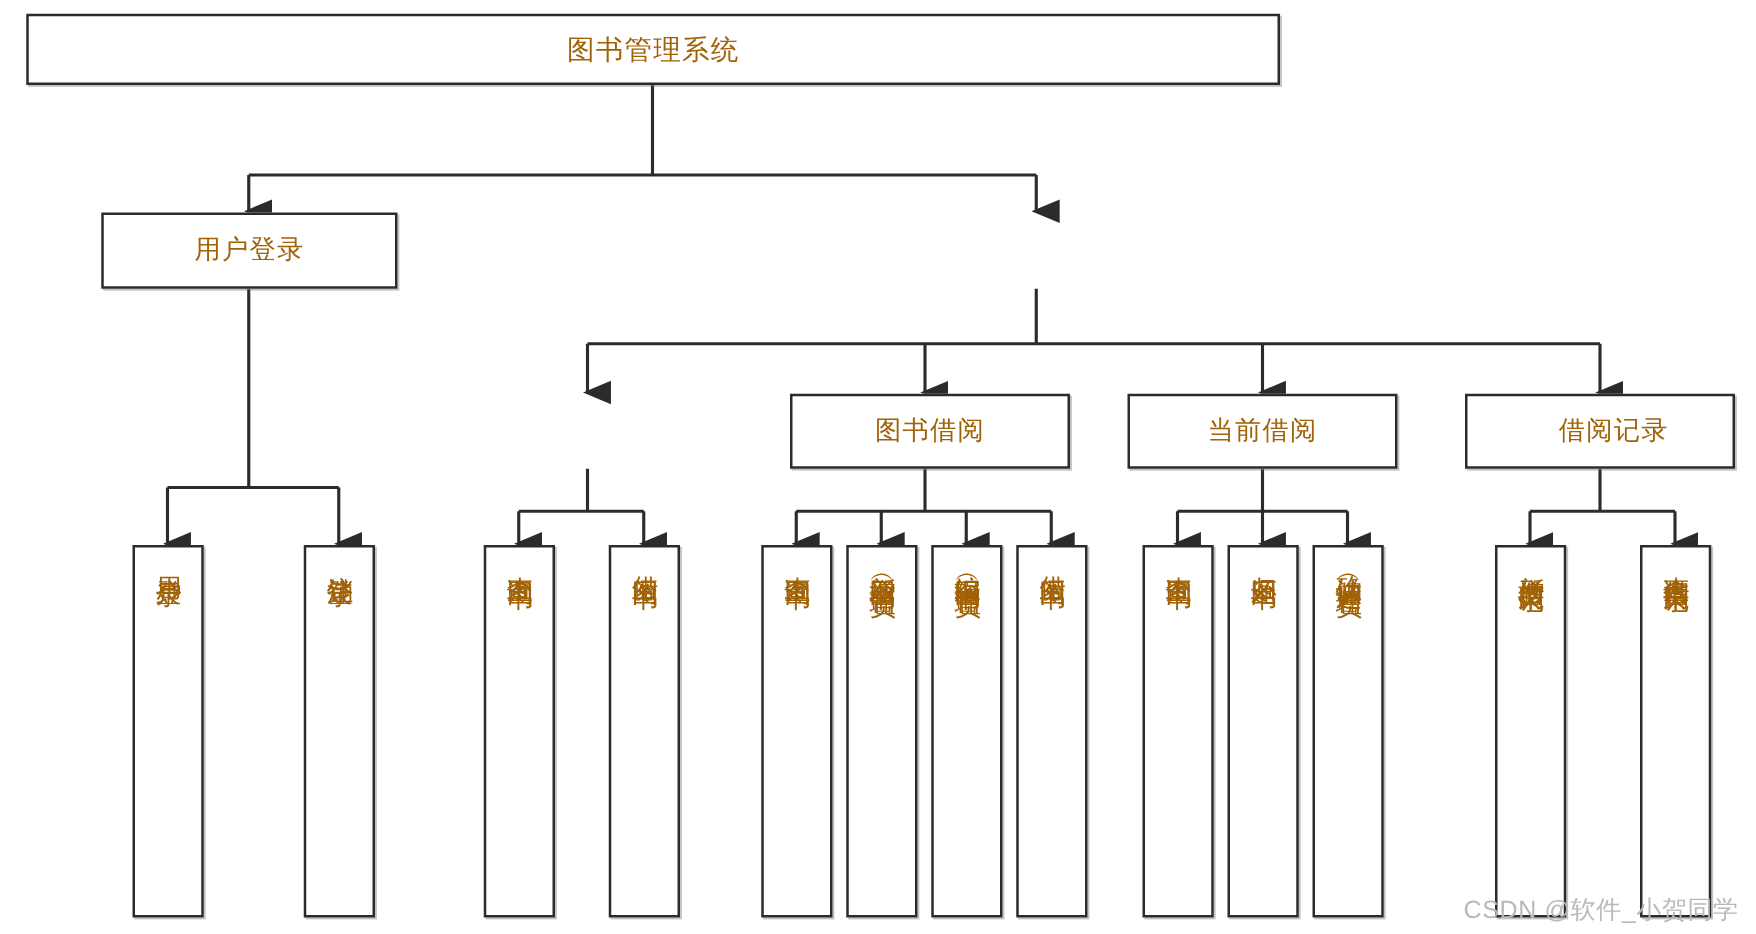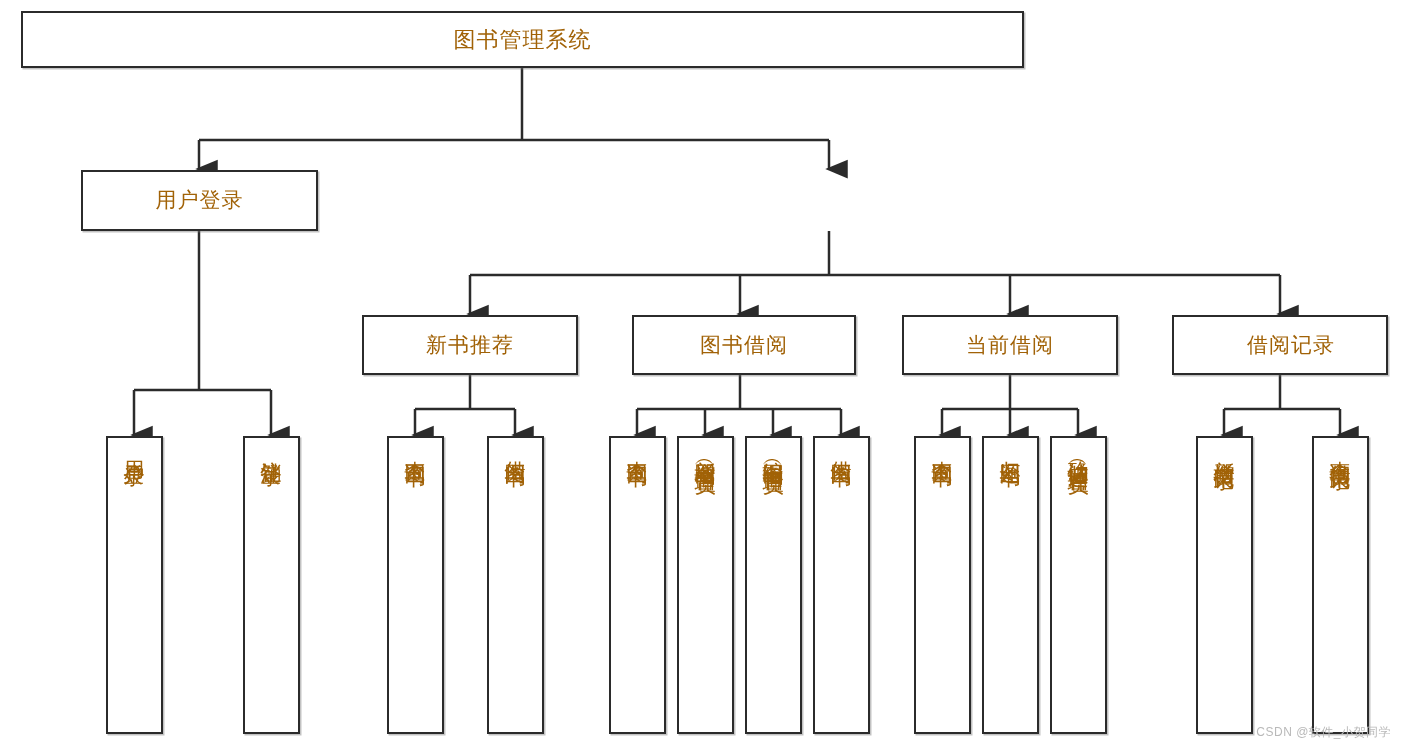--- a/index.html
+++ b/index.html
@@ -60,21 +60,21 @@
     font-size: 21px;
     letter-spacing: 2px;
     line-height: 1.0;
     white-space: nowrap;
     margin: 0 auto;
   }
   .watermark {
     position: absolute;
     right: 14px;
     bottom: 6px;
-    font-size: 12px;
+    font-size: 20px;
     color: #b9b9b9;
     letter-spacing: 0.5px;
     white-space: nowrap;
     user-select: none;
   }
 </style>
 </head>
 <body>
 
 <div id="canvas">
@@ -123,23 +123,20 @@
   </svg>
 
   <div class="node horiz root" style="left: 21px; top: 11px; width: 1003px; height: 57px;">
     <span class="label">图书管理系统</span>
   </div>
 
   <div class="node horiz" style="left: 81px; top: 170px; width: 237px; height: 61px;">
     <span class="label">用户登录</span>
   </div>
 
-  <div class="node horiz" style="left: 362px; top: 315px; width: 216px; height: 60px;">
-    <span class="label">新书推荐</span>
-  </div>
   <div class="node horiz" style="left: 632px; top: 315px; width: 224px; height: 60px; justify-content: center;">
     <span class="label">图书借阅</span>
   </div>
   <div class="node horiz" style="left: 902px; top: 315px; width: 216px; height: 60px;">
     <span class="label">当前借阅</span>
   </div>
   <div class="node horiz" style="left: 1172px; top: 315px; width: 216px; height: 60px; padding-left: 22px;">
     <span class="label">借阅记录</span>
   </div>
 

